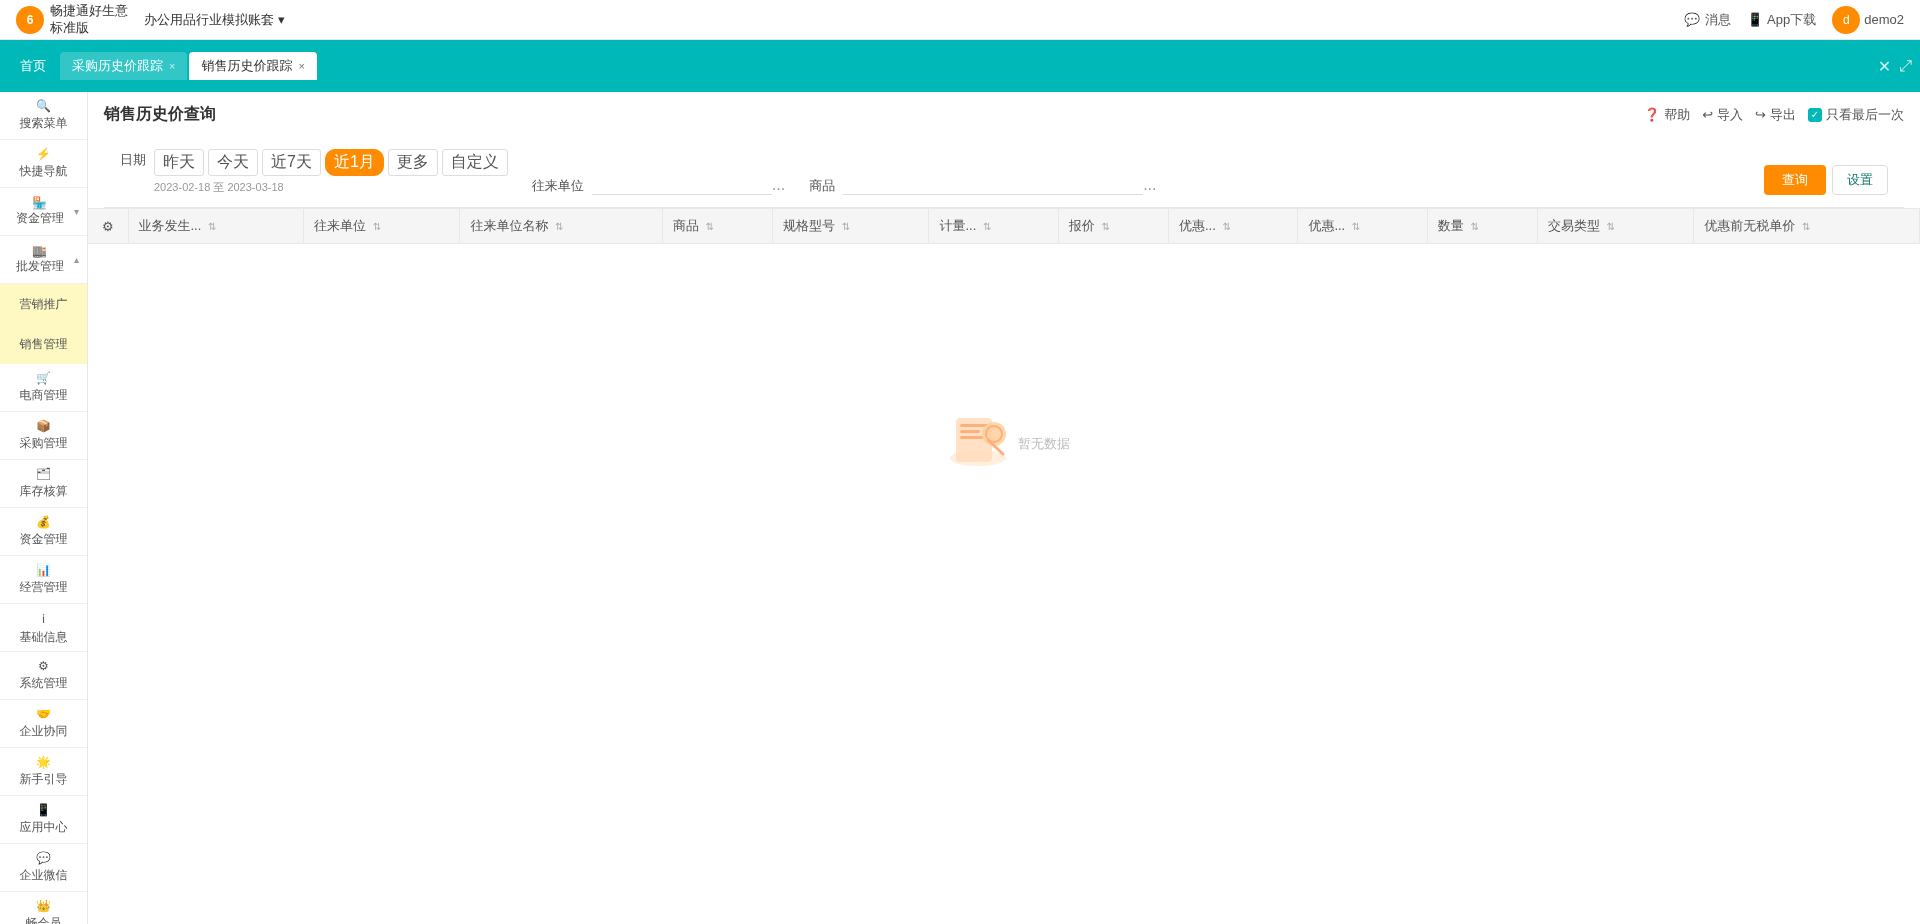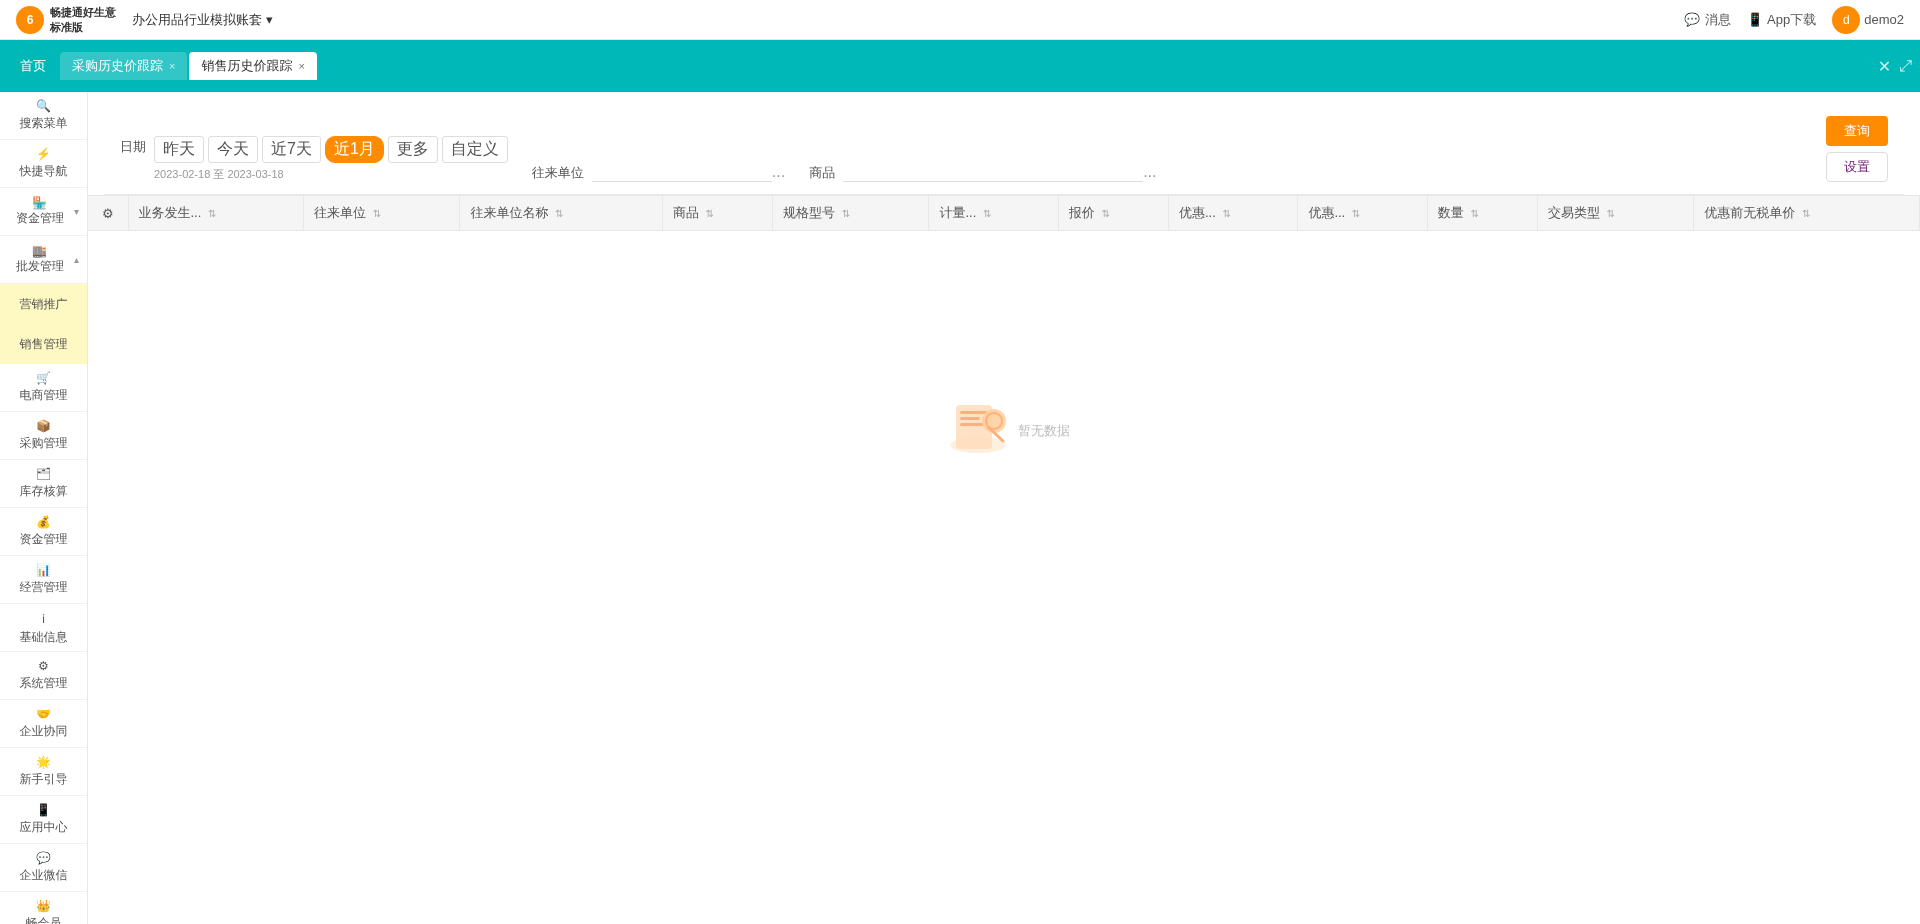--- a/index.html
+++ b/index.html
@@ -32,24 +32,23 @@
       background: #ff8c00;
       border-radius: 50%;
       display: flex;
       align-items: center;
       justify-content: center;
       color: white;
       font-size: 12px;
       font-weight: bold;
     }
     .logo-text {
-      font-size: 11px;
+      font-size: 13px;
       color: #333;
       line-height: 1.3;
-      font-weight: bold;
     }
     .dropdown-selector {
       display: flex;
       align-items: center;
       gap: 4px;
       color: #333;
       font-size: 13px;
       cursor: pointer;
       padding: 4px 8px;
       border-radius: 4px;
@@ -319,30 +318,30 @@
       color: white;
       border: none;
       border-radius: 4px;
       padding: 6px 18px;
       font-size: 13px;
       cursor: pointer;
       white-space: nowrap;
     }
     .settings-btn {
       background: white;
-      color: #701a75;
+      color: #0f766e;
       border: 1px solid #ddd;
       border-radius: 4px;
       padding: 5px 14px;
       font-size: 13px;
       cursor: pointer;
     }
     .filter-right-group {
       display: flex;
-      flex-direction: column;
+      flex-direction: row;
       gap: 6px;
       margin-left: auto;
     }
 
     
     .table-container {
       flex: 1;
       background: white;
       margin: 0;
       overflow: auto;
@@ -528,20 +527,41 @@
     </div>
     <div class="sidebar-item">
       <span>👑</span>
       <span>畅会员</span>
     </div>
   </div>
 
   <div class="content-area">
 
     <div class="page-header">
+      <div class="page-title-row">
+        <h1 class="page-title">销售历史价查询</h1>
+        <div class="page-actions">
+          <div class="page-action-btn">
+            <span>❓</span>
+            <span>帮助</span>
+          </div>
+          <div class="page-action-btn">
+            <span>↩</span>
+            <span>导入</span>
+          </div>
+          <div class="page-action-btn">
+            <span>↪</span>
+            <span>导出</span>
+          </div>
+          <div class="checkbox-area">
+            <div class="checkbox-teal">✓</div>
+            <span>只看最后一次</span>
+          </div>
+        </div>
+      </div>
 
       <div class="filter-bar">
         <div class="filter-group">
           <span class="filter-label">日期</span>
           <div class="filter-content">
             <div class="date-buttons">
               <button class="date-btn">昨天</button>
               <button class="date-btn">今天</button>
               <button class="date-btn">近7天</button>
               <button class="date-btn active-orange">近1月</button>

